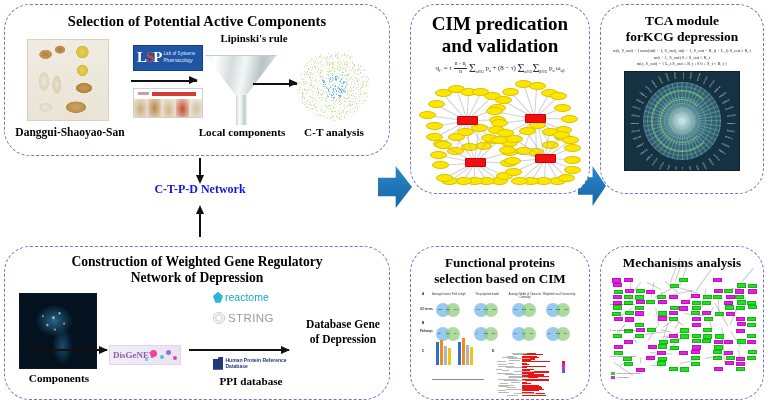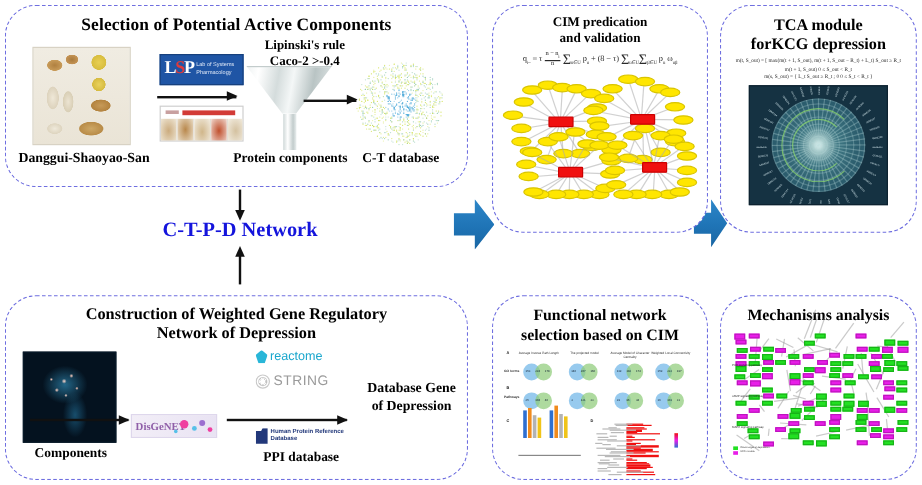--- a/index.html
+++ b/index.html
@@ -111,21 +111,21 @@
   #ct-cloud { position: absolute; left: 290px; top: 16px; width: 76px; height: 74px; }
   #ct-cloud .dot { position: absolute; border-radius: 50%; }
   #ct-caption {
     position: absolute; left: 288px; top: 93px; width: 82px;
     text-align: center; font-size: 11.2px; font-weight: bold;
   }
 
   
   #ctpd-label {
     position: absolute; left: 120px; top: 182px; width: 160px;
-    text-align: center; font-size: 17px; font-weight: bold; color: #1414dc;
+    text-align: center; font-size: 12px; font-weight: bold; color: #1414dc;
     font-family: "Liberation Serif", serif;
   }
   .arrow-v { position: absolute; width: 2px; background: #111; }
   .arrow-v.down::after {
     content: ""; position: absolute; bottom: -8px; left: -3.5px;
     border-top: 9px solid #111; border-left: 4.5px solid transparent; border-right: 4.5px solid transparent;
   }
   .arrow-v.up::after {
     content: ""; position: absolute; top: -8px; left: -3.5px;
     border-bottom: 9px solid #111; border-left: 4.5px solid transparent; border-right: 4.5px solid transparent;
@@ -223,21 +223,21 @@
 
   
   .block-arrow {
     position: absolute;
     background: linear-gradient(180deg,#2d86c8 0%,#1f74b6 55%,#1a66a3 100%);
     clip-path: polygon(0 28%, 52% 28%, 52% 0, 100% 50%, 52% 100%, 52% 72%, 0 72%);
   }
 
   
   #panel-c { left: 410px; top: 4px; width: 180px; height: 190px; }
-  #panel-c .panel-title { font-size: 11px; margin-top: 8px; }
+  #panel-c .panel-title { font-size: 19px; margin-top: 8px; }
   #cim-formula {
     margin-top: 4px; text-align: center;
     font-family: "Liberation Serif", serif; font-size: 7px; color: #2a2a2a;
     white-space: nowrap; letter-spacing: -.1px;
   }
   #cim-formula .frac { display: inline-block; vertical-align: middle; font-size: 5.4px; line-height: 1.05; text-align: center; }
   #cim-formula .frac .num { border-bottom: .6px solid #2a2a2a; display: block; padding: 0 1px; }
   #cim-formula .sig { font-size: 12px; vertical-align: middle; }
   #cim-formula .sub { font-size: 4px; vertical-align: sub; }
   #cim-net { position: relative; margin: 2px auto 0; width: 166px; height: 108px; }
@@ -325,28 +325,27 @@
             <div class="cell c3"></div>
           <div class="cell c4"></div>
             <div class="cell c5"></div>
         </div>
       </div>
 
       <div class="arrow-h" style="left:126px; top:47px; width:66px;"></div>
 
       <div id="lipinski">
         <div>Lipinski's rule</div>
-        <div>Caco-2 &gt;-0.4</div>
       </div>
 
       <div id="funnel">
         <div class="cone"></div>
           <div class="stem"></div>
       </div>
-      <div id="active-caption">Protein components</div>
+      <div id="active-caption">Local components</div>
 
       <div class="arrow-h" style="left:248px; top:50px; width:44px;"></div>
 
       <div id="ct-cloud">
           <span class="dot" style="left: 16.9px; top: 37.3px; width: 1px; height: 1px; background: rgb(143, 200, 176); opacity: 0.48;"></span>
           <span class="dot" style="left: 50.1px; top: 37.3px; width: 1.2px; height: 1.2px; background: rgb(74, 168, 216); opacity: 0.81;"></span>
           <span class="dot" style="left: 40.5px; top: 67.4px; width: 1px; height: 1px; background: rgb(207, 224, 74); opacity: 0.7;"></span>
           <span class="dot" style="left: 46.3px; top: 42.8px; width: 1.2px; height: 1.2px; background: rgb(74, 168, 216); opacity: 0.78;"></span>
           <span class="dot" style="left: 69.2px; top: 45.3px; width: 1px; height: 1px; background: rgb(143, 200, 176); opacity: 0.69;"></span>
           <span class="dot" style="left: 39.2px; top: 42.9px; width: 1.2px; height: 1.2px; background: rgb(74, 168, 216); opacity: 0.64;"></span>
@@ -1238,21 +1237,21 @@
           <span class="dot" style="left: 42.1px; top: 27.3px; width: 1.2px; height: 1.2px; background: rgb(74, 168, 216); opacity: 0.89;"></span>
           <span class="dot" style="left: 47.9px; top: 40.1px; width: 1.2px; height: 1.2px; background: rgb(74, 168, 216); opacity: 0.8;"></span>
           <span class="dot" style="left: 32.8px; top: 59px; width: 1px; height: 1px; background: rgb(207, 224, 74); opacity: 0.94;"></span>
           <span class="dot" style="left: 61.7px; top: 20.9px; width: 1px; height: 1px; background: rgb(207, 224, 74); opacity: 0.65;"></span>
           <span class="dot" style="left: 57.3px; top: 11.9px; width: 1px; height: 1px; background: rgb(207, 224, 74); opacity: 0.89;"></span>
           <span class="dot" style="left: 12.8px; top: 55px; width: 1px; height: 1px; background: rgb(207, 224, 74); opacity: 0.92;"></span>
           <span class="dot" style="left: 67.9px; top: 38.8px; width: 1px; height: 1px; background: rgb(207, 224, 74); opacity: 0.45;"></span>
           <span class="dot" style="left: 44.4px; top: 46.7px; width: 1.2px; height: 1.2px; background: rgb(74, 168, 216); opacity: 0.9;"></span>
           <span class="dot" style="left: 25.8px; top: 45.3px; width: 1px; height: 1px; background: rgb(143, 200, 176); opacity: 0.87;"></span>
         </div>
-      <div id="ct-caption">C-T database</div>
+      <div id="ct-caption">C-T analysis</div>
     </div>
   </div>
 
   <div class="arrow-v down" style="left:199px; top:158px; height:18px;"></div>
   <div id="ctpd-label">C-T-P-D Network</div>
   <div class="arrow-v up" style="left:199px; top:213px; height:24px;"></div>
 
   <div class="panel" id="panel-b">
     <div class="panel-title">
       <div>Construction of Weighted Gene Regulatory</div>
@@ -1569,21 +1568,21 @@
         <span class="lbl" style="left: 26.9px; top: 18.9px; transform-origin: 100% 50%; transform: translateX(-100%) rotate(405deg);">GENE135</span>
         <span class="lbl" style="left: 32.1px; top: 14.4px; transform-origin: 100% 50%; transform: translateX(-100%) rotate(414deg);">GENE136</span>
         <span class="lbl" style="left: 38px; top: 10.8px; transform-origin: 100% 50%; transform: translateX(-100%) rotate(423deg);">GENE137</span>
         <span class="lbl" style="left: 44.4px; top: 8.2px; transform-origin: 100% 50%; transform: translateX(-100%) rotate(432deg);">GENE138</span>
         <span class="lbl" style="left: 51.1px; top: 6.5px; transform-origin: 100% 50%; transform: translateX(-100%) rotate(441deg);">GENE139</span>
       </div>
   </div>
 
   <div class="panel" id="panel-e">
     <div class="panel-title">
-      <div>Functional network</div>
+      <div>Functional proteins</div>
       <div>selection  based on CIM</div>
     </div>
     <div id="fp-fig">
         <span class="pnl-ltr" style="left: 4px; top: 1px;">A</span>
         <span class="pnl-ltr" style="left: 4px; top: 30px;">B</span>
         <span class="pnl-ltr" style="left: 4px; top: 58px;">C</span>
         <span class="pnl-ltr" style="left: 74px; top: 58px;">D</span>
         <span class="col-hdr" style="left: 14px; top: 2px; width: 34px;">Average Inverse Path Length</span>
         <span class="col-hdr" style="left: 52px; top: 2px; width: 34px;">The projected model</span>
         <span class="col-hdr" style="left: 90px; top: 2px; width: 34px;">Average Model of Character Centrality</span>

